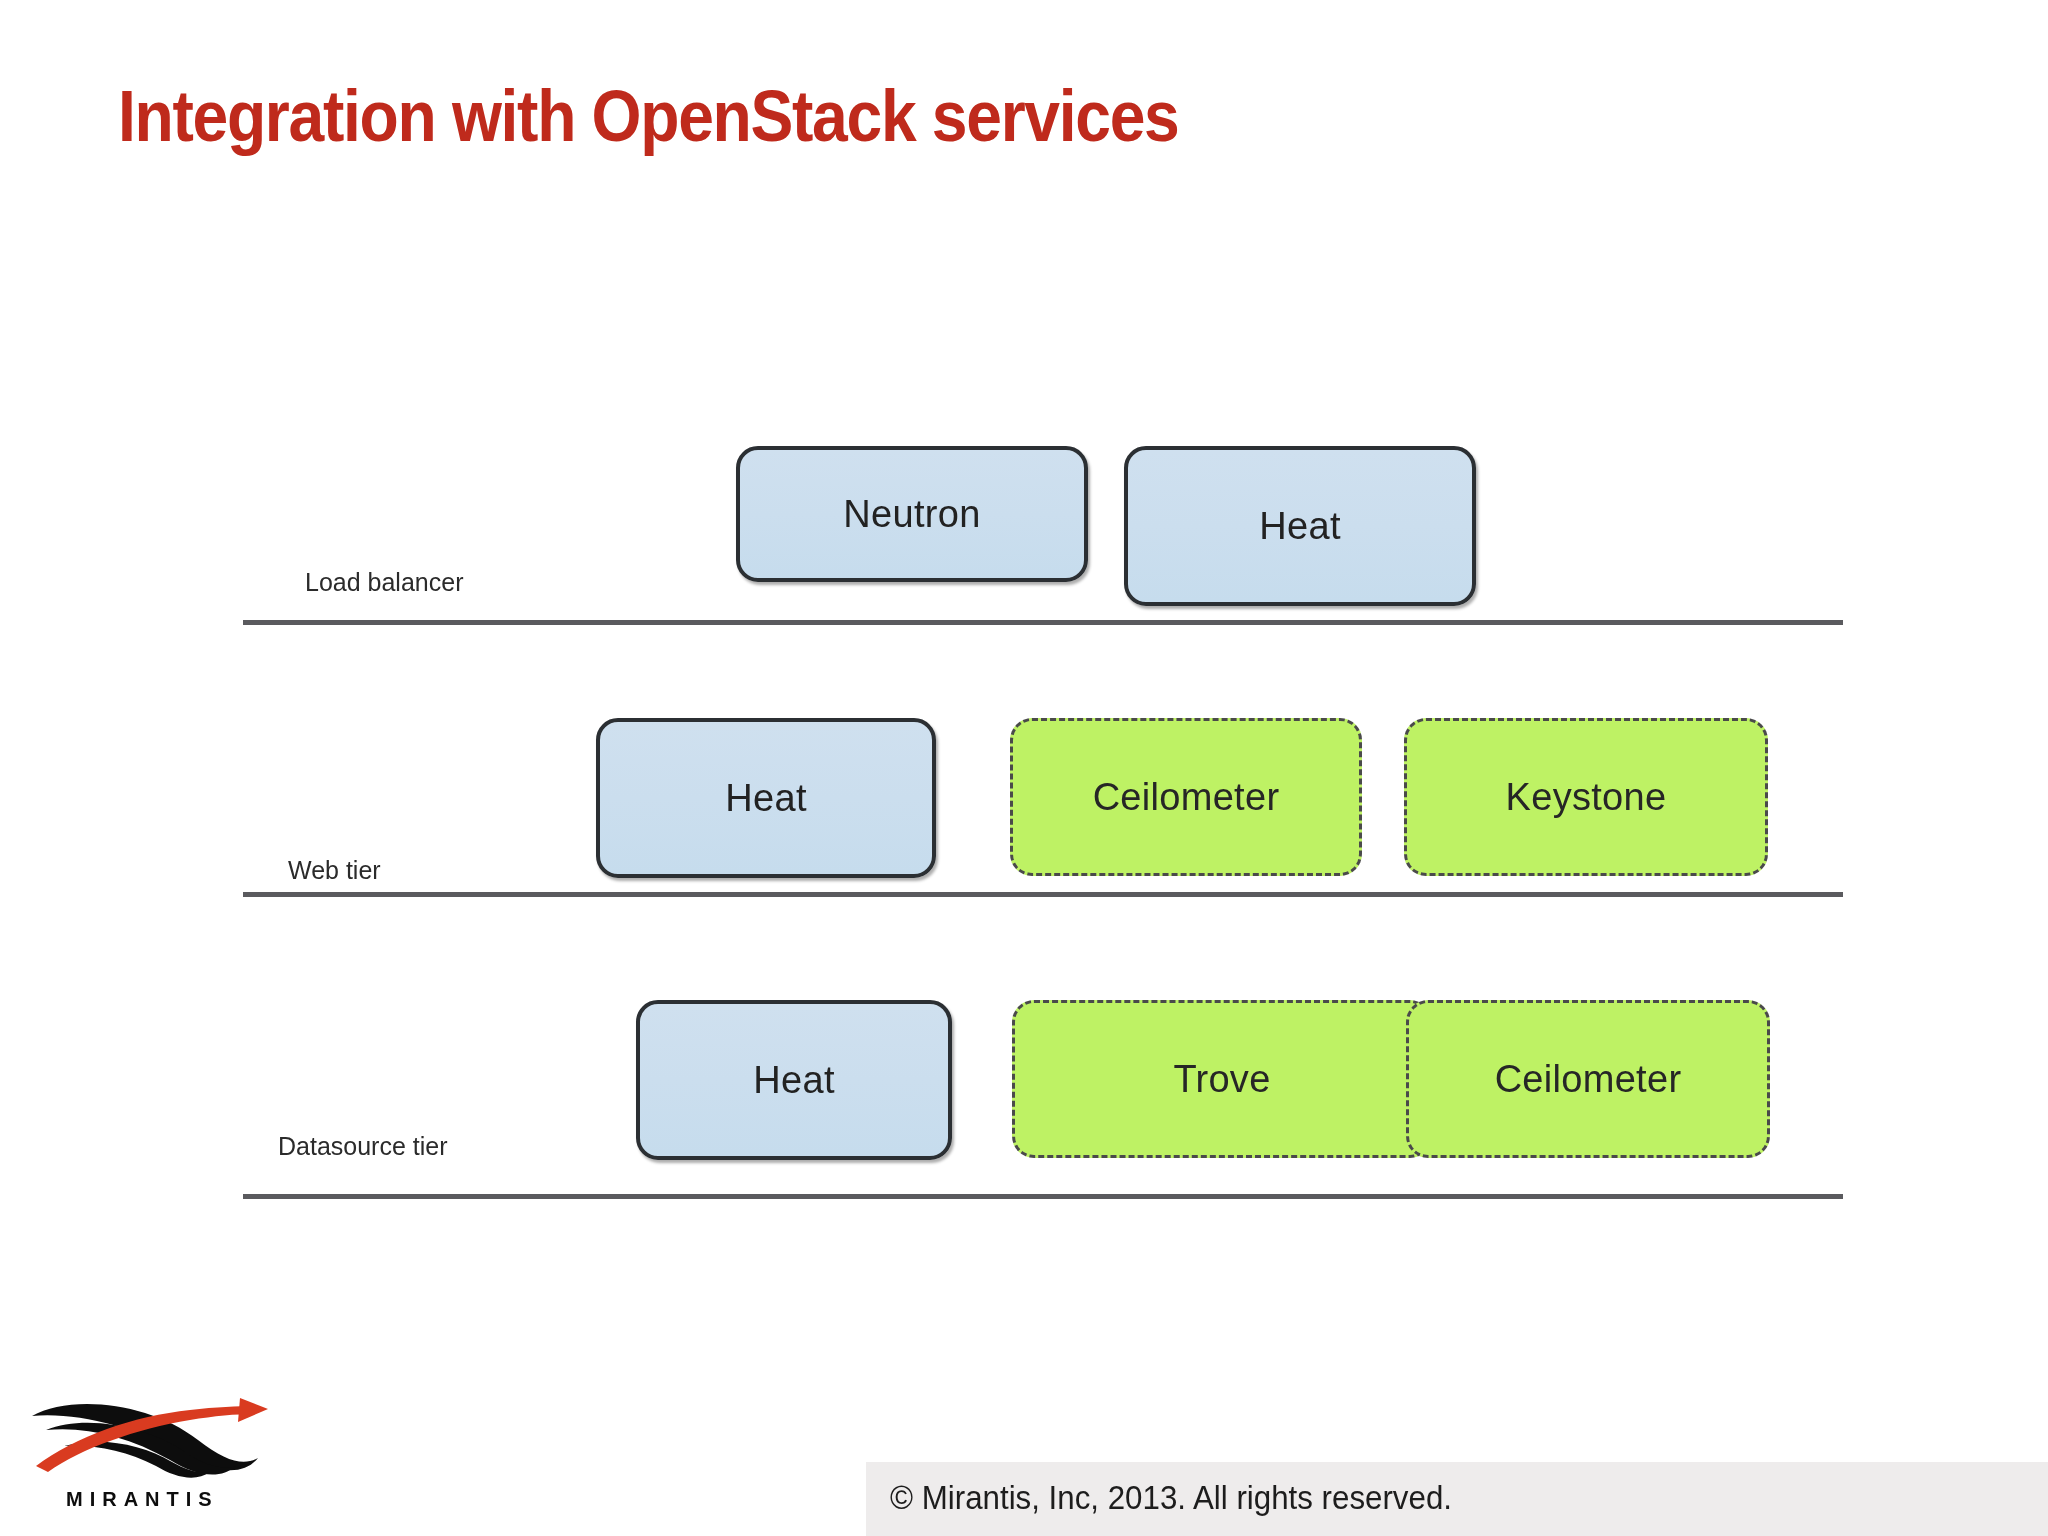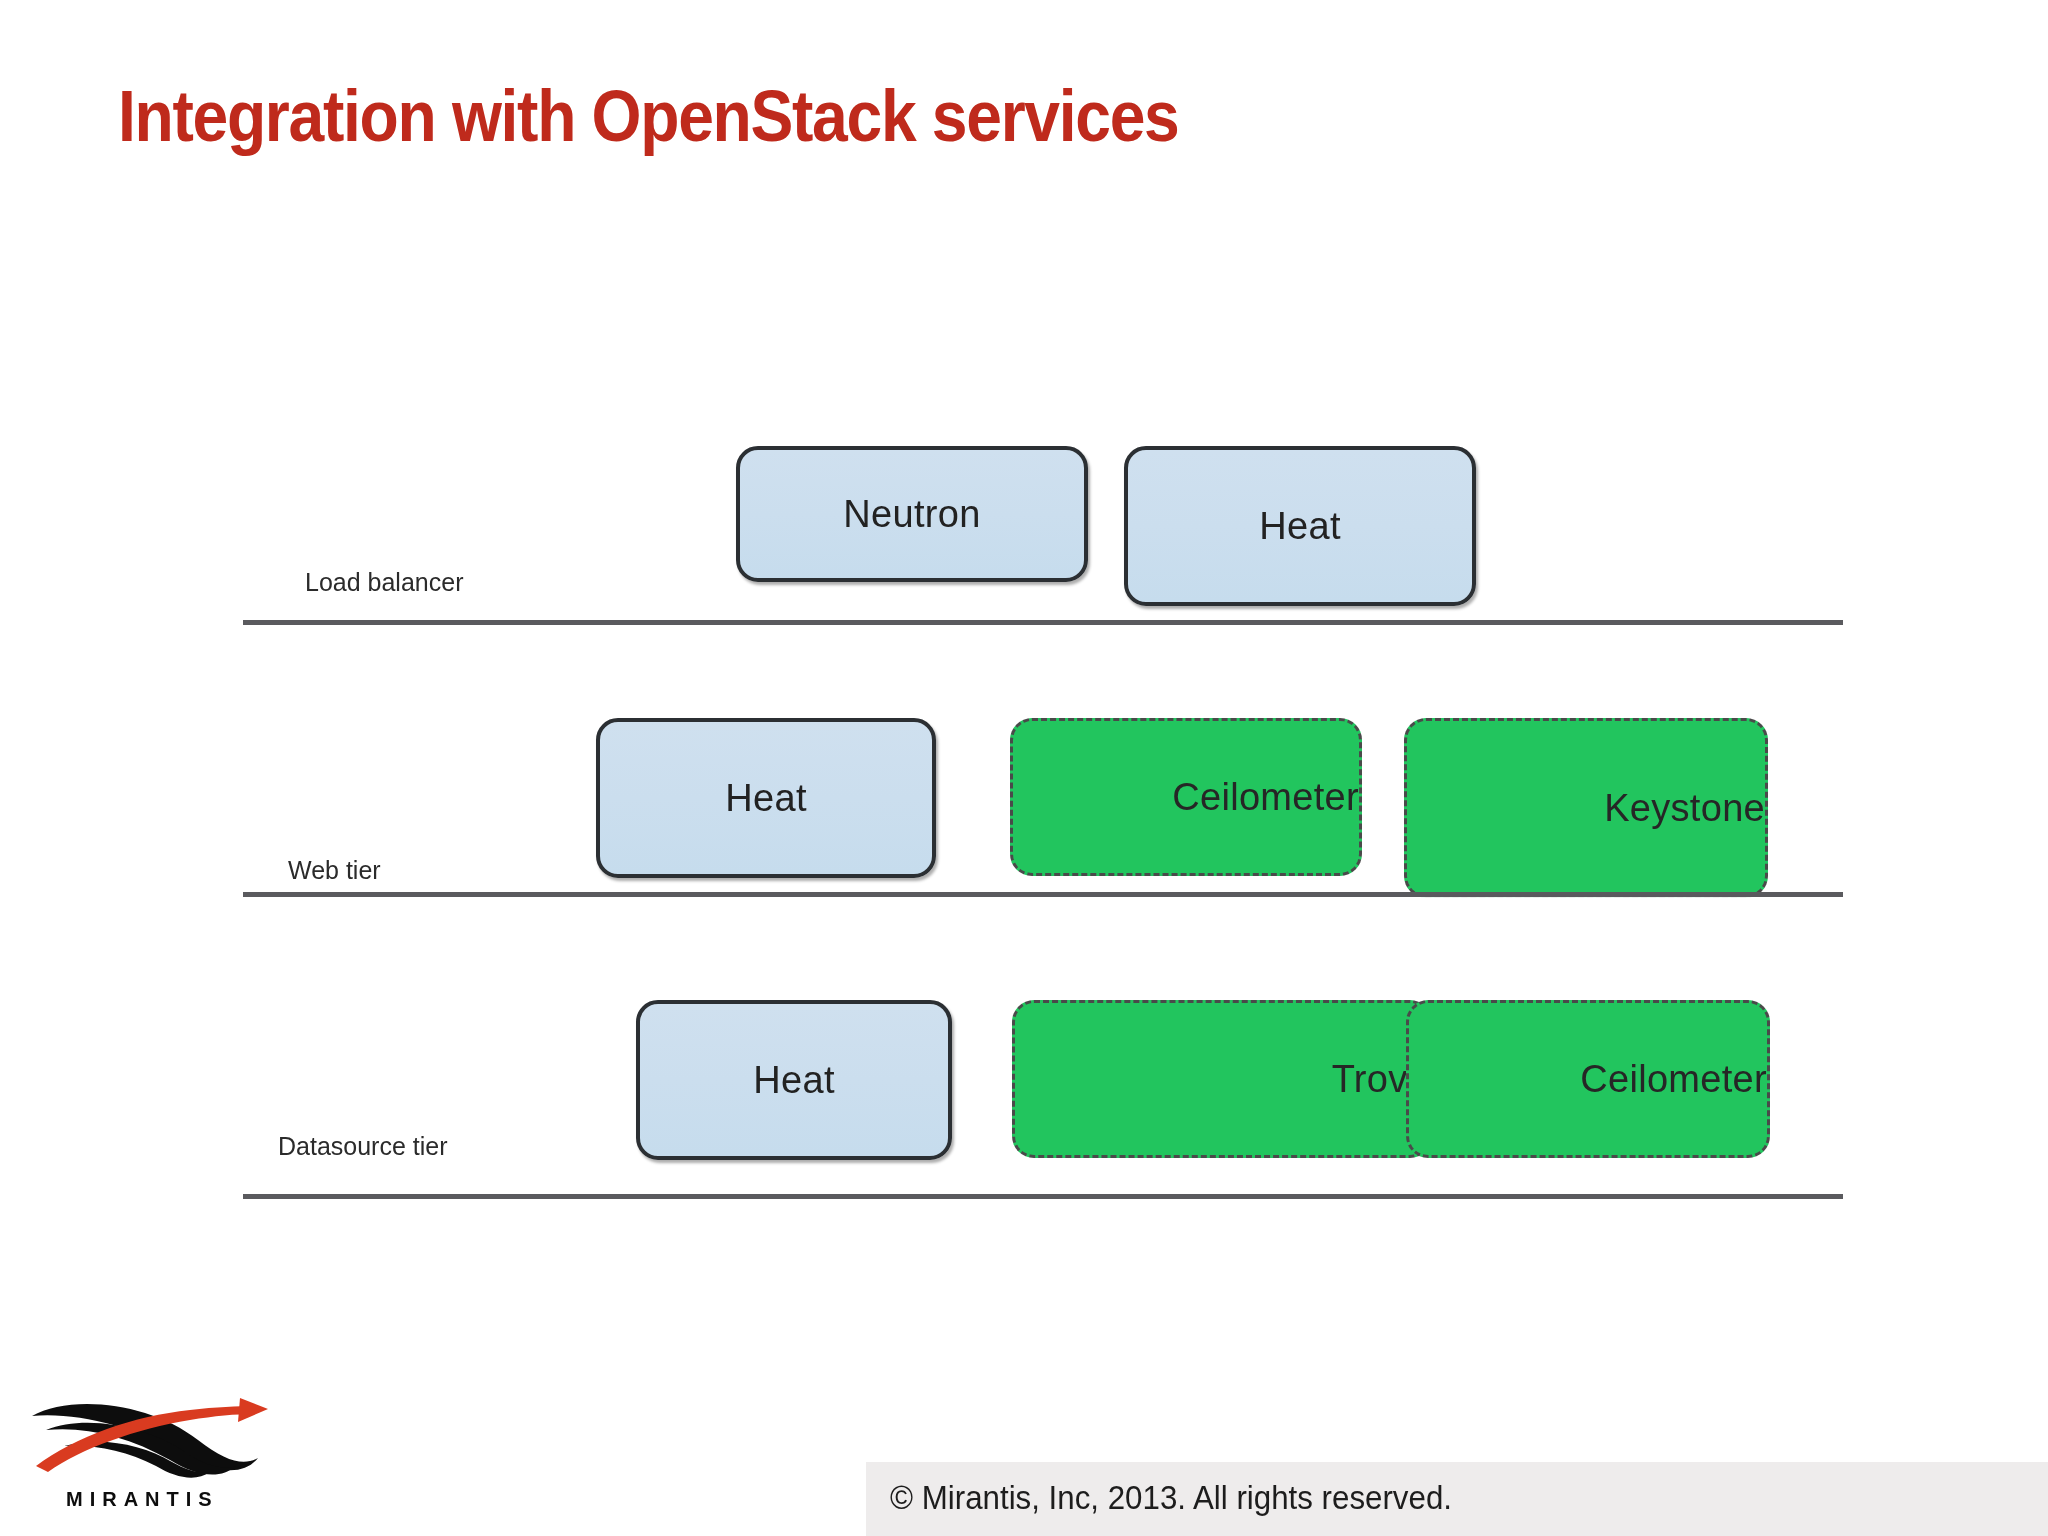--- a/index.html
+++ b/index.html
@@ -76,25 +76,24 @@
     font-size: 38px;
     color: #222222;
     letter-spacing: 0.3px;
   }
   .node.solid {
     background: linear-gradient(180deg, #cfe0ef 0%, #cbdeee 50%, #c6dced 100%);
     border: 4px solid #2b2f33;
     box-shadow: 2px 3px 3px rgba(0,0,0,0.32);
   }
   .node.dashed {
-    background: #22c55e;
+    background: #bef264;
     border: 3px dashed #4a4a4a;
     box-shadow: none;
     color: #262626;
-    justify-content: flex-end;
   }
 
   
   .footer-band {
     position: absolute;
     left: 866px;
     top: 1462px;
     width: 1182px;
     height: 74px;
     background: #eeecec;
@@ -157,21 +156,21 @@
     <div class="tier-label" style="left:288px; top:856px;">Web tier</div>
 
     <div class="node solid" style="left:596px; top:718px; width:340px; height:160px;">
       <span>Heat</span>
     </div>
 
     <div class="node dashed" style="left:1010px; top:718px; width:352px; height:158px;">
       <span>Ceilometer</span>
     </div>
 
-    <div class="node dashed" style="left:1404px; top:718px; width:364px; height:180px;">
+    <div class="node dashed" style="left:1404px; top:718px; width:364px; height:158px;">
       <span>Keystone</span>
     </div>
 
     <div class="tier-divider" style="top:892px;"></div>
   </div>
 
   <div class="tier-row">
     <div class="tier-label" style="left:278px; top:1132px;">Datasource tier</div>
 
     <div class="node solid" style="left:636px; top:1000px; width:316px; height:160px;">

